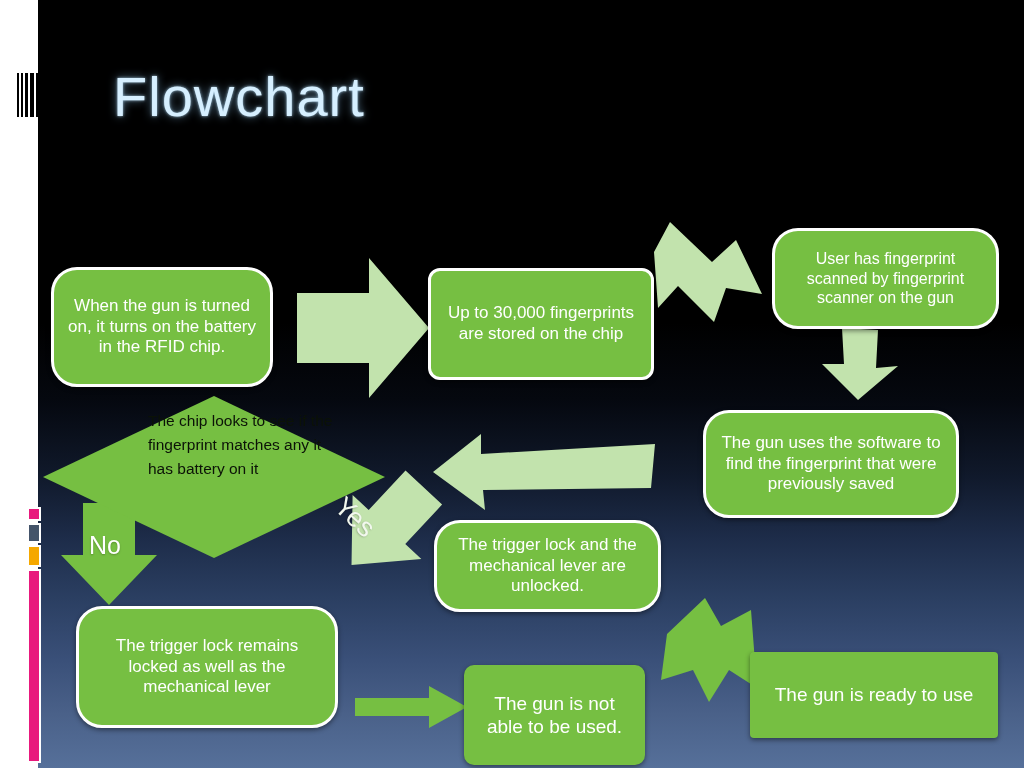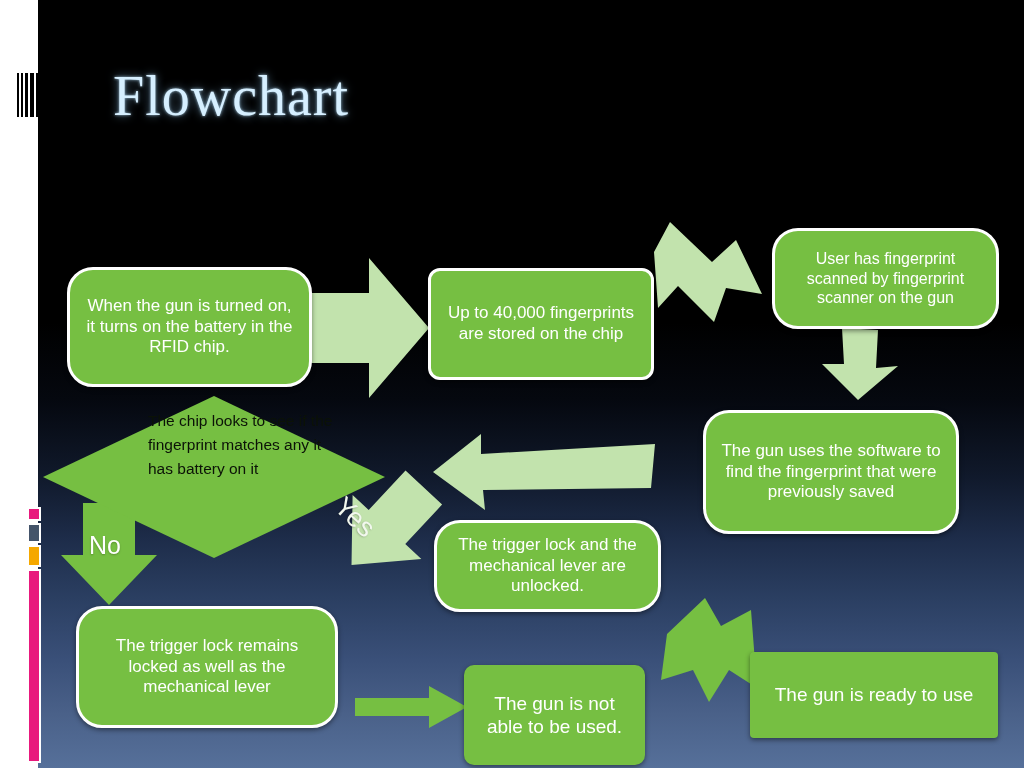--- a/index.html
+++ b/index.html
@@ -59,21 +59,21 @@
   }
   .sw1 { top: 507px; height: 14px; background: #e8197d; }
   .sw2 { top: 523px; height: 20px; background: #44546a; }
   .sw3 { top: 545px; height: 22px; background: #f5a800; }
   .sw4 { top: 569px; height: 194px; background: #e8197d; }
 
   
   .title {
     position: absolute;
     left: 113px; top: 64px;
-    font-family: Liberation Serif, serif;
+    font-family: Liberation Sans, sans-serif;
     font-size: 56px;
     font-weight: 400;
     letter-spacing: 1px;
     color: #d6efff;
     text-shadow: 0 0 10px rgba(150,210,255,0.55), 0 0 3px rgba(200,235,255,0.8);
     white-space: nowrap;
   }
 
   
   .box {
@@ -92,24 +92,24 @@
     box-shadow: 0 2px 5px rgba(0,0,0,0.45);
   }
   .box span { display: block; }
 
   .box-noborder {
     border: none;
     border-radius: 12px;
     text-align: center;
   }
 
-  #box-start   { left: 51px;  top: 267px; width: 245px; height: 120px; font-size: 17px; margin-left: 16px; }
+  #box-start   { left: 51px;  top: 267px; width: 222px; height: 120px; font-size: 17px; }
   #box-store   { left: 428px; top: 268px; width: 226px; height: 112px; font-size: 17px; border-radius: 12px; }
   #box-scan    { left: 772px; top: 228px; width: 227px; height: 101px; font-size: 16px; }
-  #box-software{ left: 703px; top: 410px; width: 256px; height: 124px; font-size: 17px; }
+  #box-software{ left: 703px; top: 410px; width: 256px; height: 108px; font-size: 17px; }
   #box-unlock  { left: 434px; top: 520px; width: 227px; height: 92px; font-size: 17px; }
   #box-locked  { left: 76px;  top: 606px; width: 262px; height: 122px; font-size: 17px; }
   #box-notable { left: 464px; top: 665px; width: 181px; height: 100px; font-size: 19px; border-radius: 10px; }
   #box-ready   { left: 750px; top: 652px; width: 248px; height: 86px;  font-size: 19px; border-radius: 4px; }
 
   
   #diamond-wrap {
     position: absolute;
     left: 43px; top: 396px;
     width: 342px; height: 162px;
@@ -226,21 +226,21 @@
       <polygon points="171,0 342,81 171,162 0,81" fill="#76bf42"></polygon>
     </svg>
     <div id="diamond-label">The chip looks to see if the fingerprint matches any it has battery on it</div>
   </div>
 
   <div class="box" id="box-start">
     <span>When the gun is turned on, it turns on the battery in the RFID chip.</span>
   </div>
 
   <div class="box" id="box-store">
-    <span>Up to 40,000 fingerprints are stored on the chip</span>
+    <span>Up to 30,000 fingerprints are stored on the chip</span>
   </div>
 
   <div class="box" id="box-scan">
     <span>User has fingerprint scanned by fingerprint scanner on the gun</span>
   </div>
 
   <div class="box" id="box-software">
     <span>The gun uses the software to find the fingerprint that were previously saved</span>
   </div>
 

